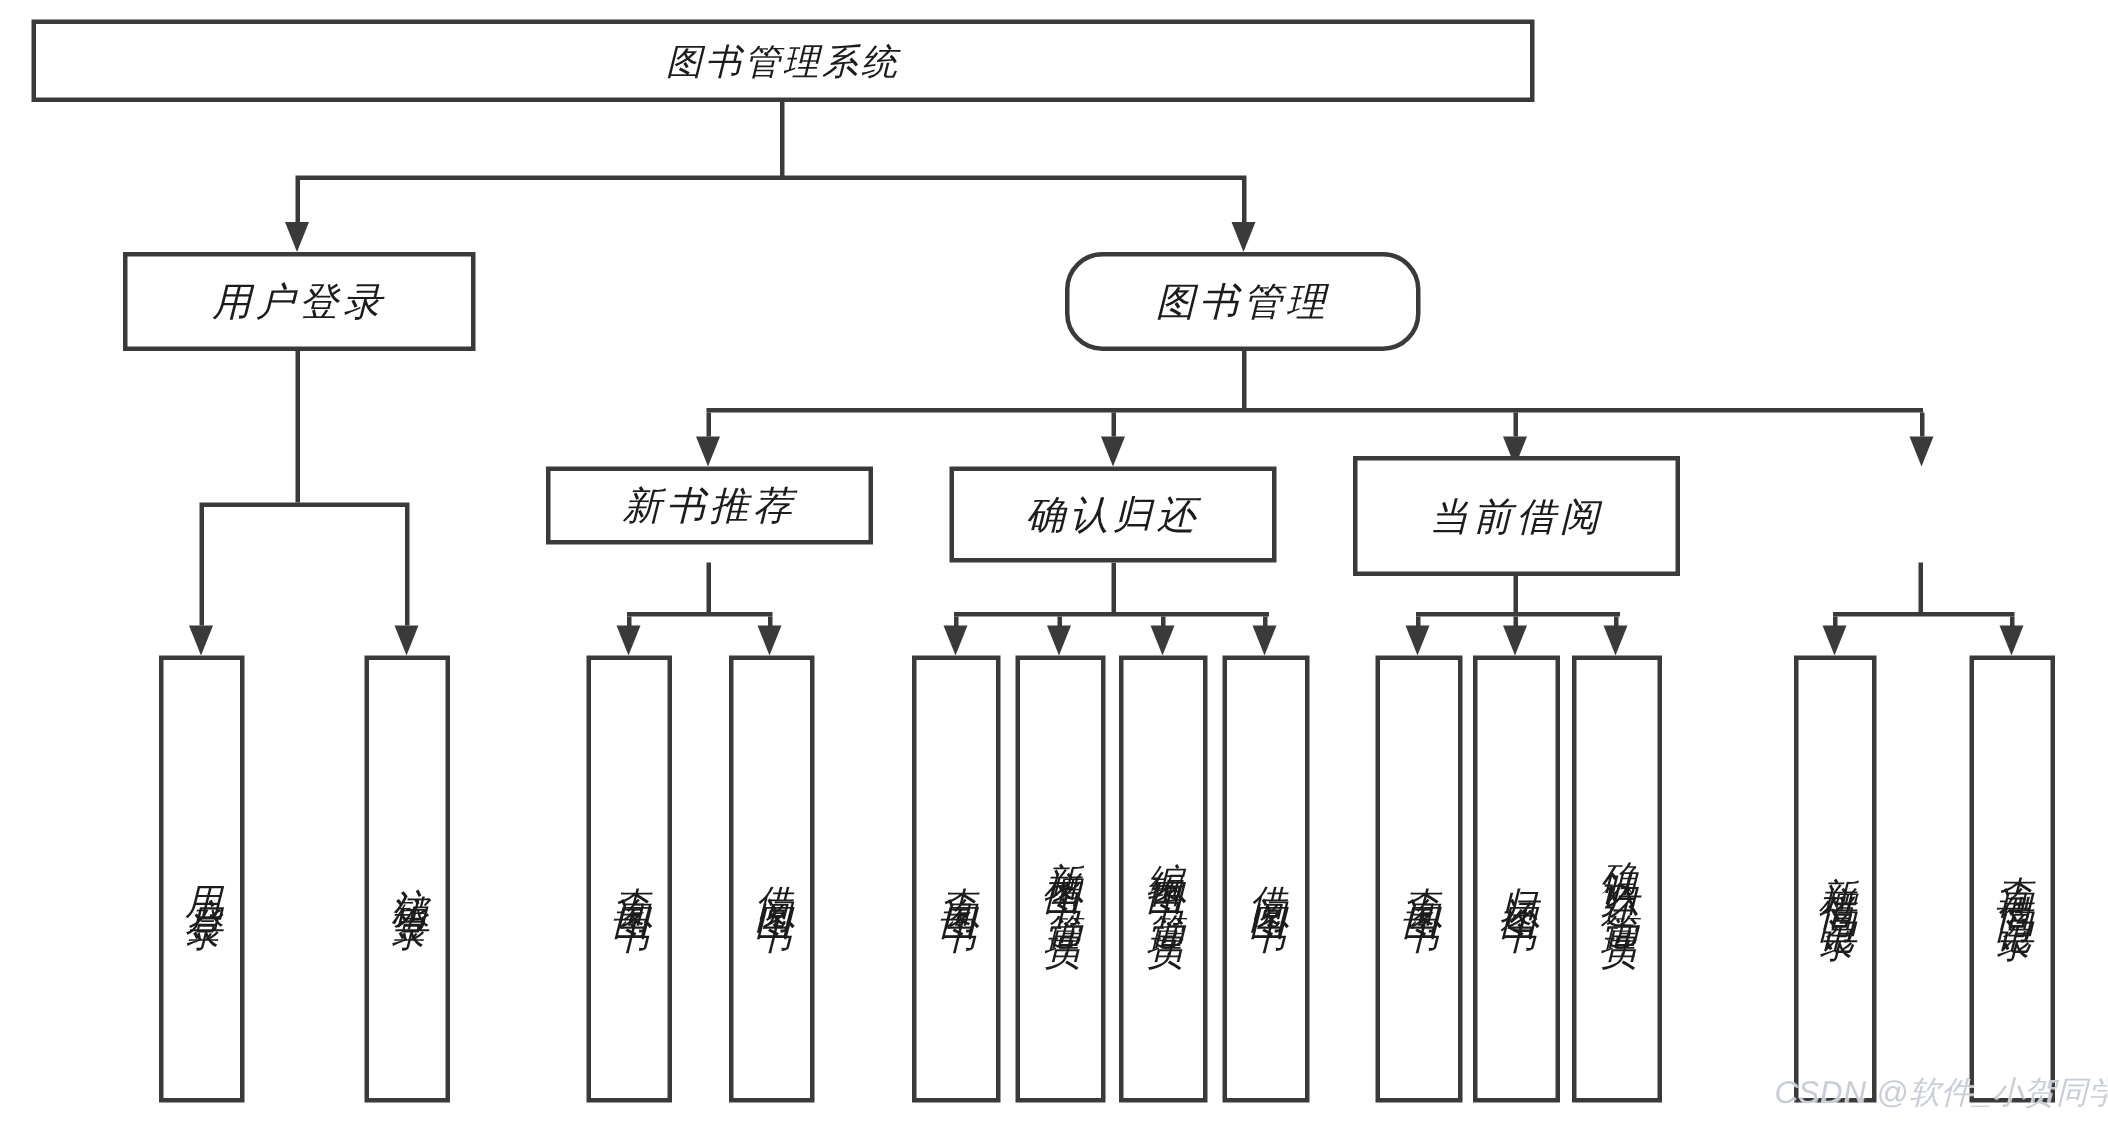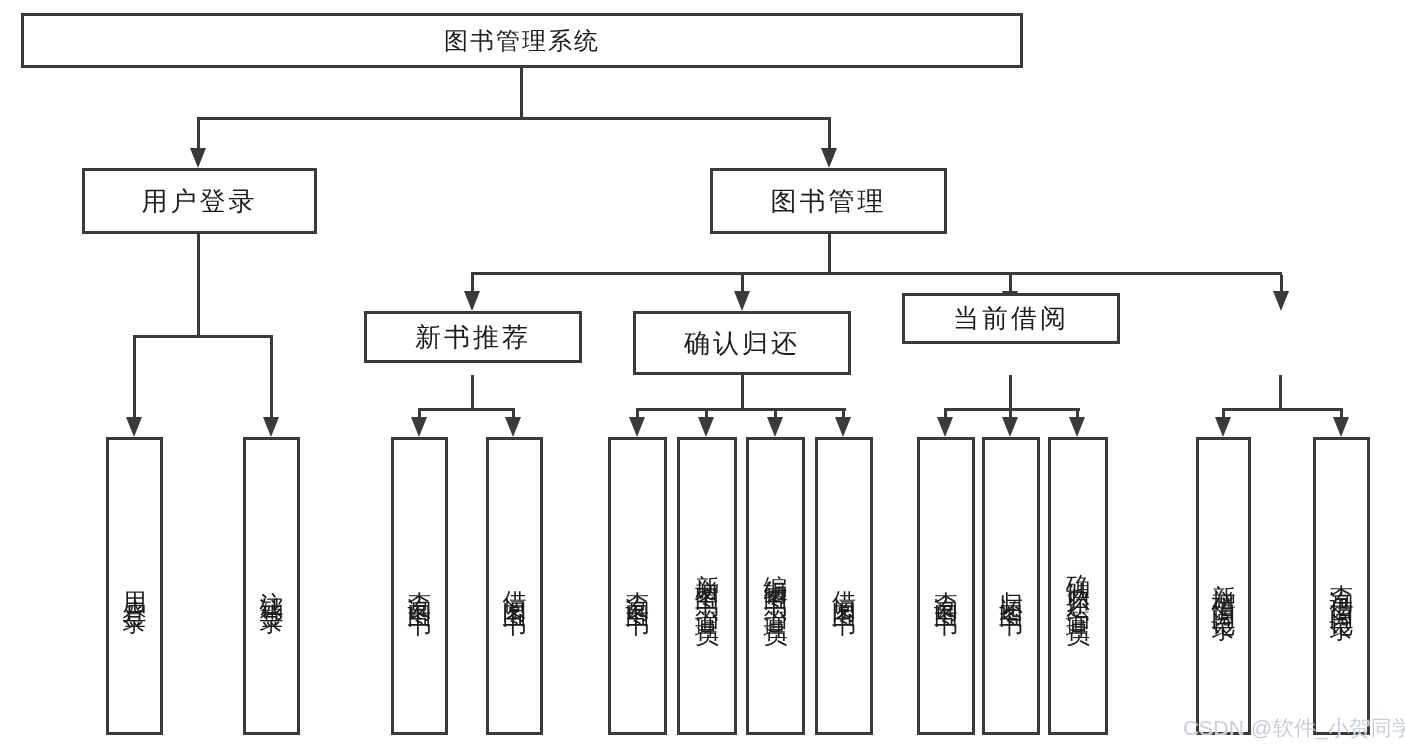--- a/index.html
+++ b/index.html
@@ -1,40 +1,40 @@
 <!DOCTYPE html>
 <html><head>
 <meta charset="utf-8">
 <style>
   html,body{margin:0;padding:0;background:#ffffff;}
   #stage{position:relative;width:1405px;height:747px;background:#ffffff;overflow:hidden;
-         font-family:"Liberation Sans","DejaVu Sans",sans-serif;}
+         font-family:"Liberation Sans","DejaVu Sans",sans-serif;font-style:italic;}
   
   .ln{position:absolute;background:#3a3a3a;}
   
   .ar{position:absolute;width:0;height:0;border-left:8px solid transparent;
       border-right:8px solid transparent;border-top:20px solid #3a3a3a;}
   
   .box{position:absolute;background:#ffffff;border:3px solid #3a3a3a;box-sizing:border-box;
        display:flex;align-items:center;justify-content:center;}
   .hlabel{font-size:26px;letter-spacing:3px;color:#1c1c1c;white-space:nowrap;}
   #bx-root .hlabel{font-size:24px;letter-spacing:2px;}
   .leaf span{writing-mode:vertical-rl;text-orientation:mixed;font-size:24px;
              letter-spacing:7px;color:#1c1c1c;line-height:1;}
   #watermark{position:absolute;left:1183px;top:714px;font-size:21px;letter-spacing:.5px;
              color:#c8cdd7;z-index:6;white-space:nowrap;
              text-shadow:1px 1px 0 rgba(255,255,255,.65);}
 
   
   #bx-root{left:21px;top:13px;width:1002px;height:55px;}
   #bx-a   {left:82px;top:168px;width:235px;height:66px;}
-  #bx-b   {left:710px;top:168px;width:237px;height:66px;}
+  #bx-b   {left:710px;top:168px;width:237px;height:66px;border-radius:25px;}
   #bx-g1  {left:364px;top:311px;width:218px;height:52px;}
   #bx-g2  {left:633px;top:311px;width:218px;height:64px;}
-  #bx-g3  {left:902px;top:293px;width:218px;height:51px;}
+  #bx-g3  {left:902px;top:304px;width:218px;height:80px;}
   #bx-g4  {left:1171px;top:311px;width:218px;height:64px;}
   .leaf{top:437px;height:298px;}
   #lf-a1{left:106px;width:57px;}  #lf-a2{left:243px;width:57px;}
   #lf-b1{left:391px;width:57px;}  #lf-b2{left:486px;width:57px;}
   #lf-c1{left:608px;width:59px;}  #lf-c2{left:677px;width:60px;}
   #lf-c3{left:746px;width:59px;}  #lf-c4{left:815px;width:58px;}
   #lf-d1{left:917px;width:58px;}  #lf-d2{left:982px;width:58px;}
   #lf-d3{left:1048px;width:60px;}
   #lf-e1{left:1196px;width:55px;} #lf-e2{left:1313px;width:57px;}
 

